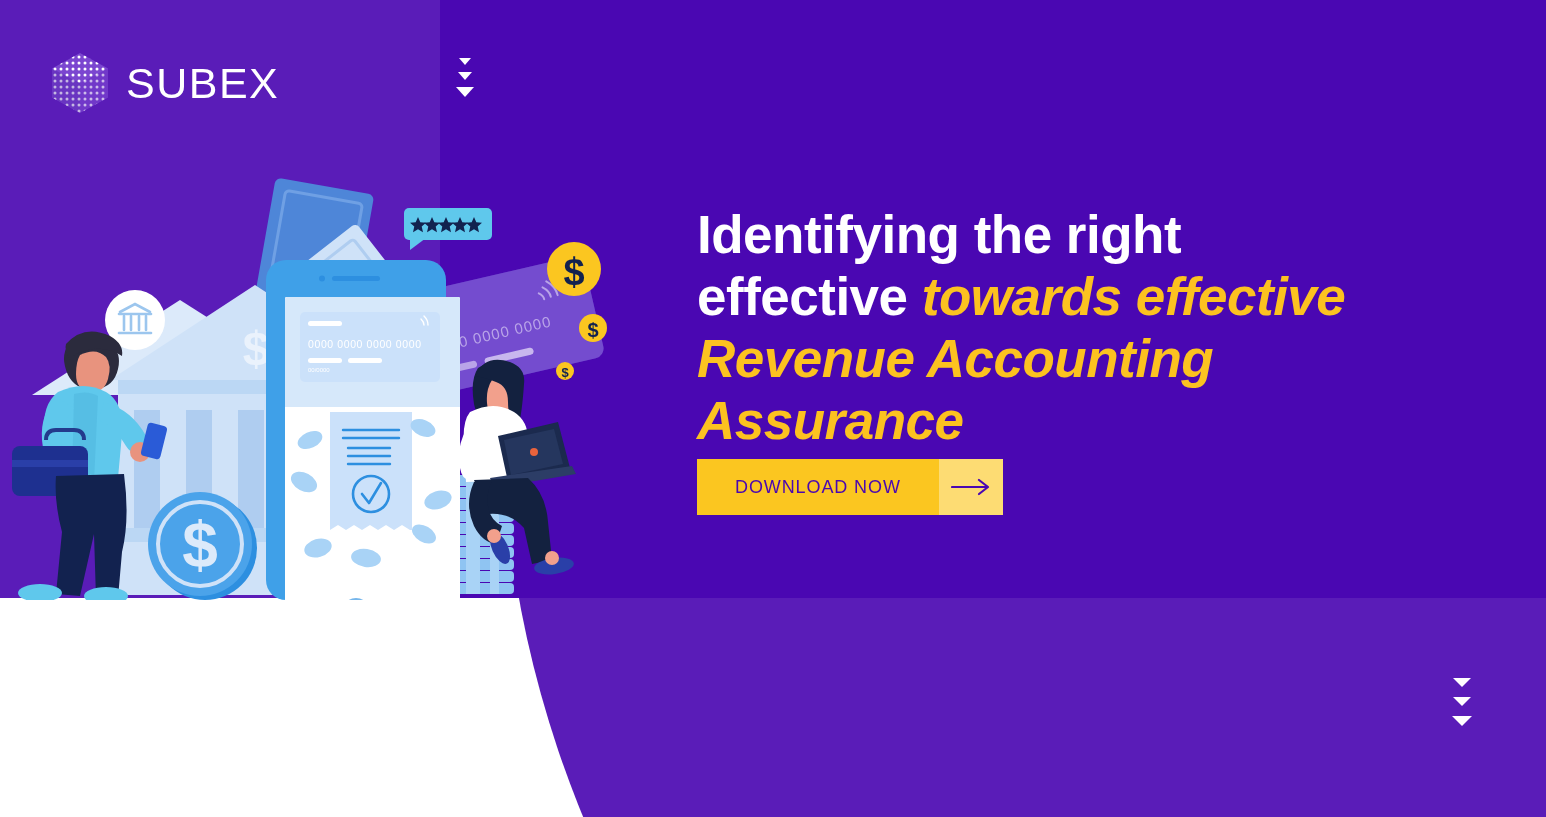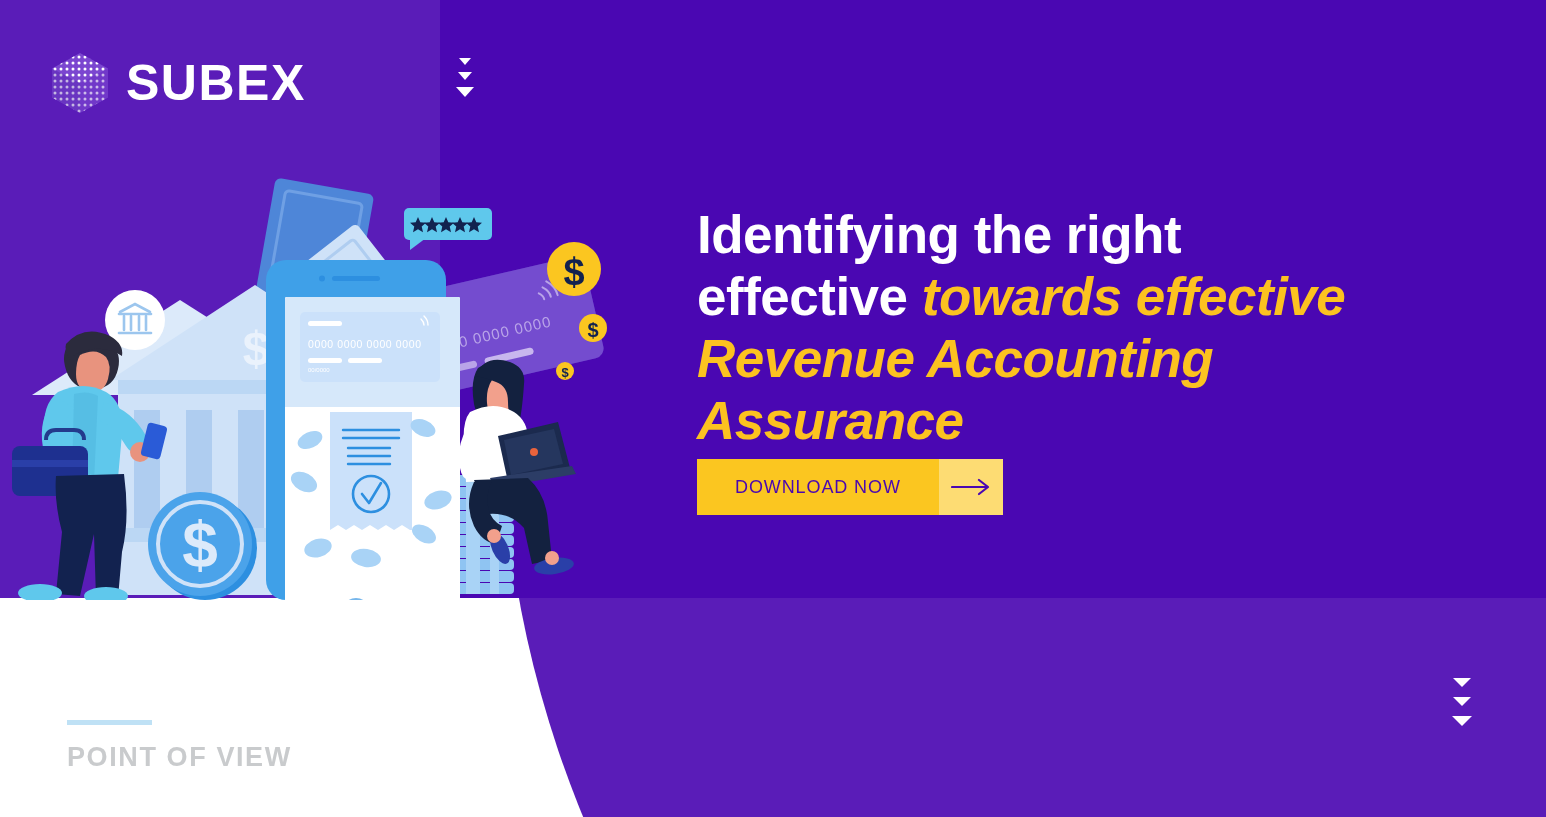--- a/index.html
+++ b/index.html
@@ -46,22 +46,22 @@
   
   .logo-wrap {
     position:absolute; left:50px; top:52px;
     display:flex; align-items:center; gap:16px;
     z-index:40;
   }
   .logo-mark { position:relative; width:60px; height:62px; }
   .logo-mark svg { display:block; }
   .logo-text {
     color:#ffffff;
-    font-size:50px;
-    font-weight:700;
+    font-size:43px;
+    font-weight:400;
     letter-spacing:1.5px;
     line-height:1;
   }
 
   .tri-top {
     position:absolute; left:456px; top:58px;
     z-index:40;
     display:flex; flex-direction:column; align-items:center; gap:7px;
   }
   .tri { width:0; height:0; border-style:solid; border-color:#ffffff transparent transparent transparent; }
@@ -482,24 +482,20 @@
 
   <a class="cta" href="#">
     <span class="cta-label">DOWNLOAD NOW</span>
     <span class="cta-arrow">
       <svg width="40" height="18" viewBox="0 0 40 18" xmlns="http://www.w3.org/2000/svg">
         <path d="M1 9 H36 M28 2 L37 9 L28 16" fill="none" stroke="#4A07B2" stroke-width="2.2" stroke-linecap="round" stroke-linejoin="round"></path>
       </svg>
     </span>
   </a>
 
-  <div class="pov">
-    <div class="pov-rule"></div>
-    <div class="pov-text">POINT OF VIEW</div>
-  </div>
 
   <div class="tri-right">
     <span class="tri tri-r1"></span>
     <span class="tri tri-r2"></span>
     <span class="tri tri-r3"></span>
   </div>
 
 </div>
 
 </body></html>

